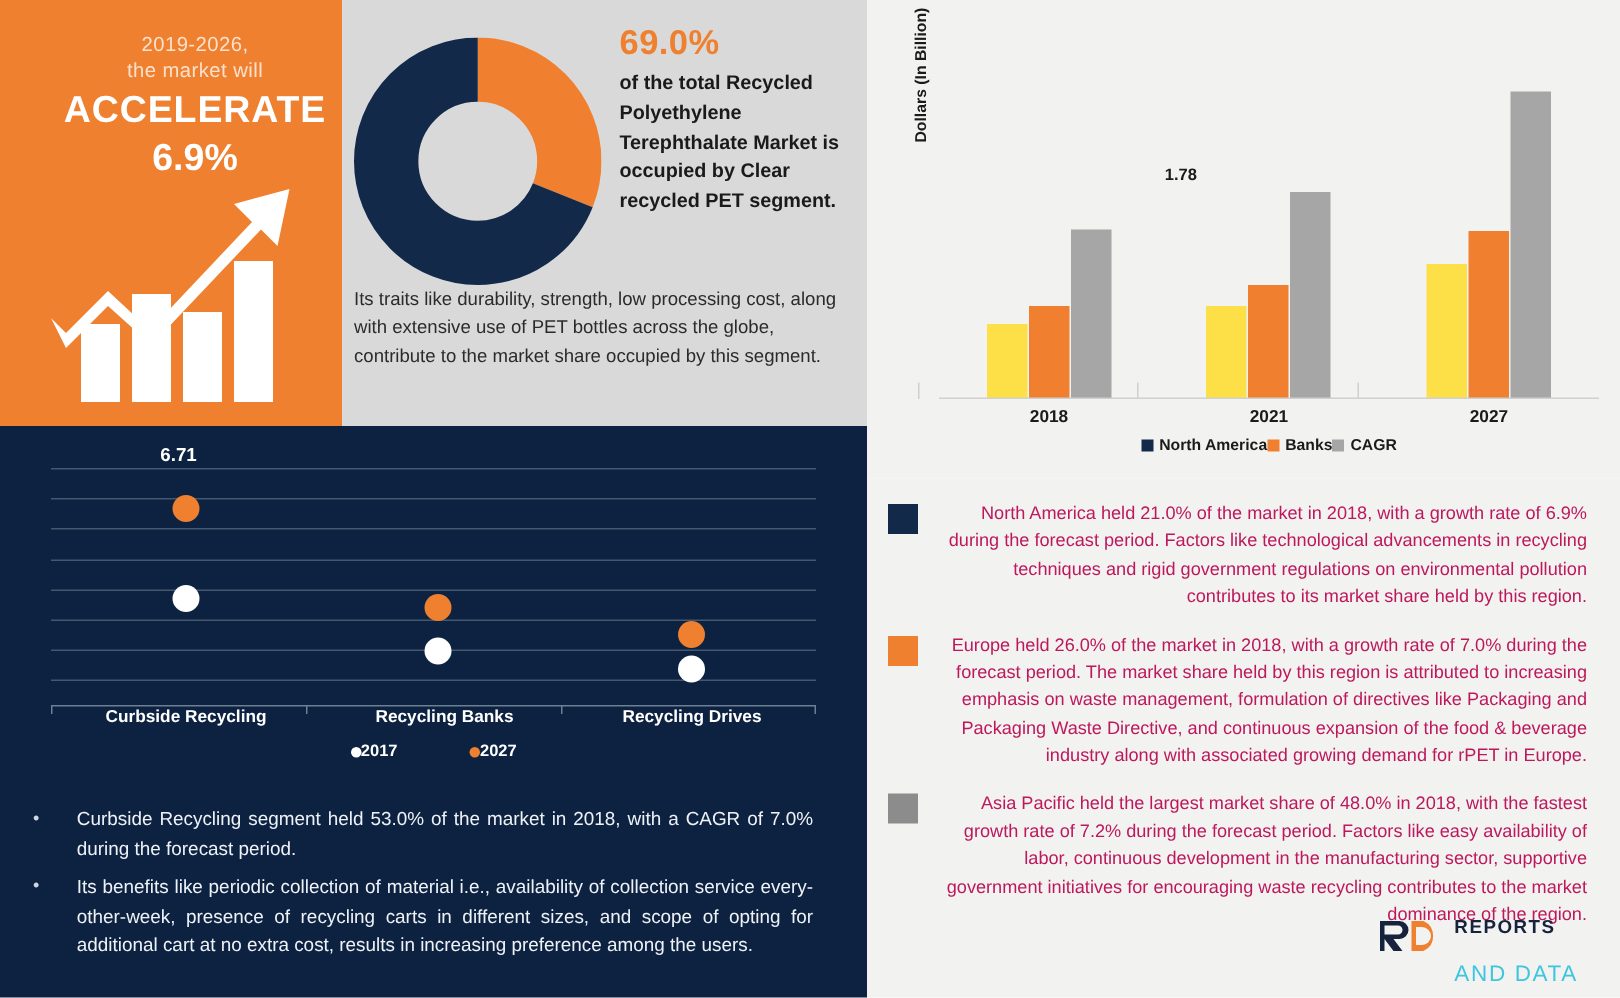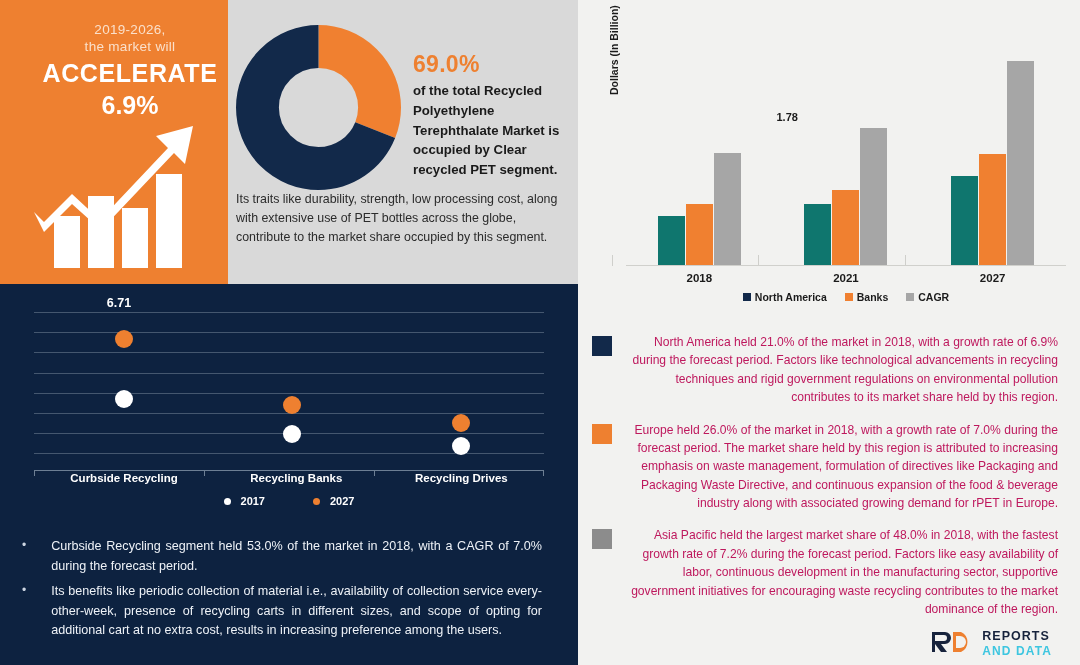--- a/index.html
+++ b/index.html
@@ -30,21 +30,21 @@
   
   .grey-panel{
     position:absolute;left:228px;top:0;width:350px;height:284px;
     background:#d9d9d9;
   }
   .donut-wrap{position:absolute;left:8px;top:25px;width:165px;height:165px;}
   .donut-hl{
     position:absolute;left:185px;top:15px;width:152px;
     color:#111;
   }
-  .donut-pct{font-size:23px;font-weight:bold;color:#ee8030;letter-spacing:.3px;margin-top:36px;}
+  .donut-pct{font-size:23px;font-weight:bold;color:#ee8030;letter-spacing:.3px;}
   .donut-desc{font-size:13.2px;font-weight:bold;line-height:1.5;color:#1a1a1a;margin-top:3px;}
   .grey-note{
     position:absolute;left:8px;top:190px;width:336px;
     font-size:12.4px;line-height:1.52;color:#2b2b2b;
   }
 
   
   .chart-panel{
     position:absolute;left:578px;top:0;width:502px;height:319px;
     background:#f2f2f0;
@@ -59,34 +59,34 @@
   }
   .axis-line{
     position:absolute;left:0;bottom:0;width:100%;height:1px;background:#d0d0cc;
   }
   .bar-groups{
     position:absolute;left:0;top:0;width:100%;height:244px;
     display:flex;align-items:flex-end;justify-content:space-around;
   }
   .bgroup{display:flex;align-items:flex-end;gap:1px;position:relative;}
   .bar{width:27px;}
-  .bar.na{background:#0f766e;}
+  .bar.na{background:#fde047;}
   .bar.eu{background:#f08030;}
   .bar.ap{background:#a6a6a6;}
   .bar-label{
     position:absolute;font-size:11px;font-weight:bold;color:#1b1b1b;white-space:nowrap;
   }
   .xticks{
     position:absolute;left:48px;top:272px;width:440px;
     display:flex;justify-content:space-around;
   }
   .xticks span{font-size:11.5px;font-weight:bold;color:#1b1b1b;}
   .chart-legend{
     position:absolute;left:48px;top:291px;width:440px;
-    display:flex;justify-content:center;gap:18px;align-items:center;
+    display:flex;justify-content:center;gap:0;align-items:center;
   }
   .leg{display:flex;align-items:center;gap:4px;font-size:10.5px;font-weight:bold;color:#1b1b1b;}
   .swatch{width:8px;height:8px;display:inline-block;}
   .sw-na{background:#12294a;}
   .sw-eu{background:#f08030;}
   .sw-ap{background:#a6a6a6;}
   .sep-v{
     position:absolute;left:0;bottom:0;width:1px;height:11px;background:#cfcfcb;
   }
 
@@ -113,21 +113,21 @@
   }
   .dc-xlabels{
     position:absolute;left:34px;top:188px;width:510px;
     display:flex;justify-content:space-around;
   }
   .dc-xlabels span{font-size:11.5px;font-weight:bold;color:#ffffff;}
   .dc-legend{
     position:absolute;left:34px;top:211px;width:510px;
     display:flex;justify-content:center;gap:48px;align-items:center;
   }
-  .dleg{display:flex;align-items:center;gap:10px;font-size:11px;font-weight:bold;color:#ffffff;}
+  .dleg{display:flex;align-items:center;gap:0;font-size:11px;font-weight:bold;color:#ffffff;}
   .dleg .dotsm{width:7px;height:7px;border-radius:50%;display:inline-block;}
   .bullets{
     position:absolute;left:22px;top:253px;width:520px;
     color:#eef2f7;font-size:12.6px;line-height:1.55;
   }
   .bullet-row{display:flex;gap:9px;margin-bottom:6px;}
   .bullet-dot{flex:0 0 auto;line-height:1.45;font-size:12px;color:#cdd6e2;}
   .bullet-txt{flex:1 1 auto;text-align:justify;margin-left:16px;}
 
   
@@ -142,21 +142,21 @@
   .rs-ap{background:#8c8c8c;}
   .region-txt{
     flex:1 1 auto;font-size:12.1px;line-height:1.52;color:#be185d;text-align:right;
   }
   .logo{
     position:absolute;right:28px;bottom:8px;display:flex;align-items:flex-start;gap:5px;
   }
   .logo-mark{width:46px;height:24px;}
   .logo-text{display:flex;flex-direction:column;line-height:1;}
   .logo-t1{font-size:12.5px;font-weight:bold;color:#17233c;letter-spacing:1px;}
-  .logo-t2{font-size:12px;font-weight:bold;color:#3ec6e0;letter-spacing:1.1px;margin-top:3px;}
+  .logo-t2{font-size:15px;font-weight:normal;color:#3ec6e0;letter-spacing:1.1px;margin-top:18px;}
 </style>
 </head>
 <body>
 
 <div class="page">
 
   <div class="orange-panel">
     <div class="op-text">
       <div class="op-years">2019-2026,</div>
       <div class="op-market">the market will</div>

